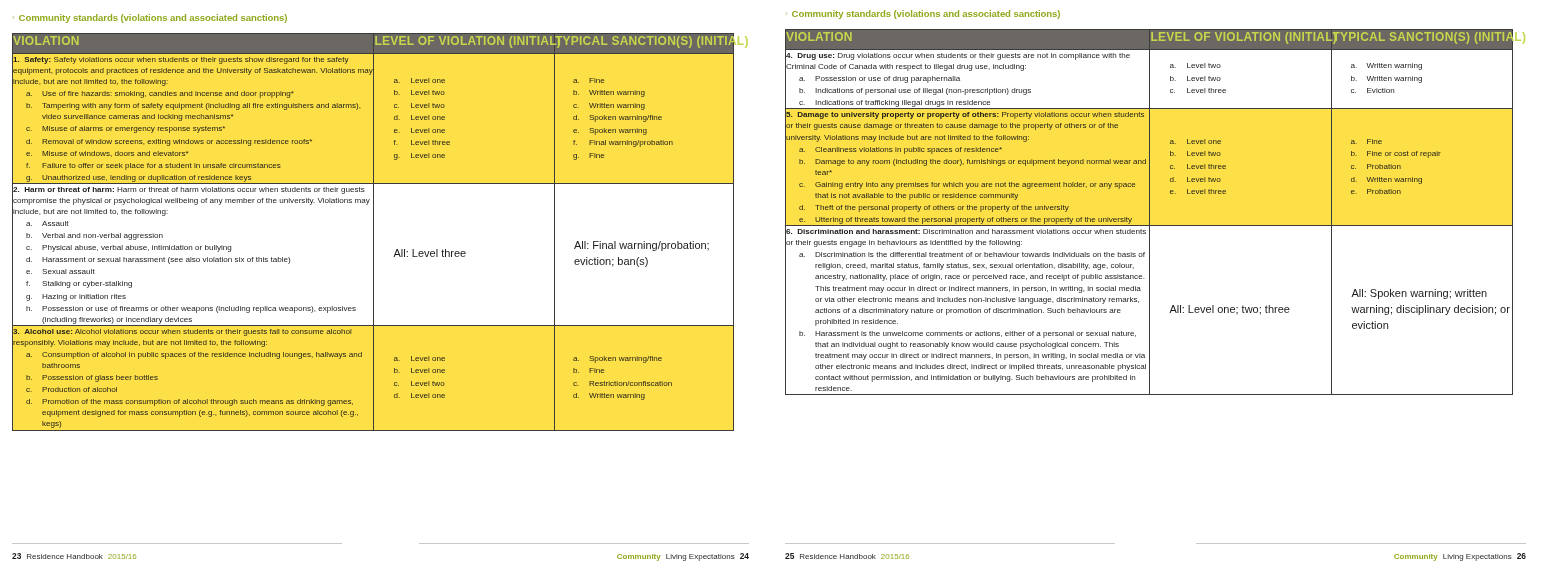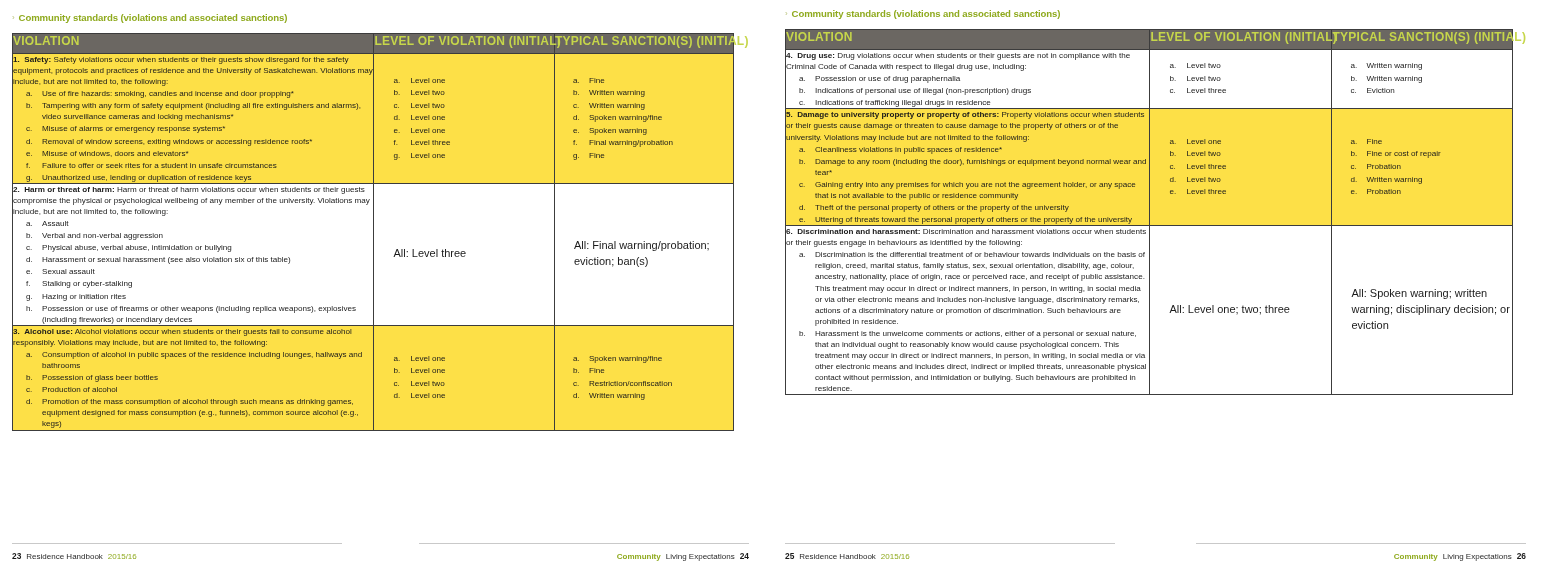--- a/index.html
+++ b/index.html
@@ -205,21 +205,21 @@
         <tbody>
           <tr class="shade">
             <td class="vcell">
               <p class="lead"><b>1.</b>&nbsp; <b>Safety:</b> <span>Safety violations occur when students or their guests show disregard for the safety equipment, protocols and practices of residence and the University of Saskatchewan. Violations may include, but are not limited to, the following:</span></p>
               <ol class="alpha">
                 <li><span class="mk">a.</span><span>Use of fire hazards: smoking, candles and incense and door propping*</span></li>
                 <li><span class="mk">b.</span><span>Tampering with any form of safety equipment (including all fire extinguishers and alarms), video surveillance cameras and locking mechanisms*</span></li>
                 <li><span class="mk">c.</span><span>Misuse of alarms or emergency response systems*</span></li>
                 <li><span class="mk">d.</span><span>Removal of window screens, exiting windows or accessing residence roofs*</span></li>
                 <li><span class="mk">e.</span><span>Misuse of windows, doors and elevators*</span></li>
-                <li><span class="mk">f.</span><span>Failure to offer or seek rites for a student in unsafe circumstances</span></li>
+                <li><span class="mk">f.</span><span>Failure to offer or seek place for a student in unsafe circumstances</span></li>
                 <li><span class="mk">g.</span><span>Unauthorized use, lending or duplication of residence keys</span></li>
               </ol>
             </td>
             <td class="lcell mid">
               <ul class="itemlist">
                 <li><span class="mk">a.</span><span>Level one</span></li>
                 <li><span class="mk">b.</span><span>Level two</span></li>
                 <li><span class="mk">c.</span><span>Level two</span></li>
                 <li><span class="mk">d.</span><span>Level one</span></li>
                 <li><span class="mk">e.</span><span>Level one</span></li>

